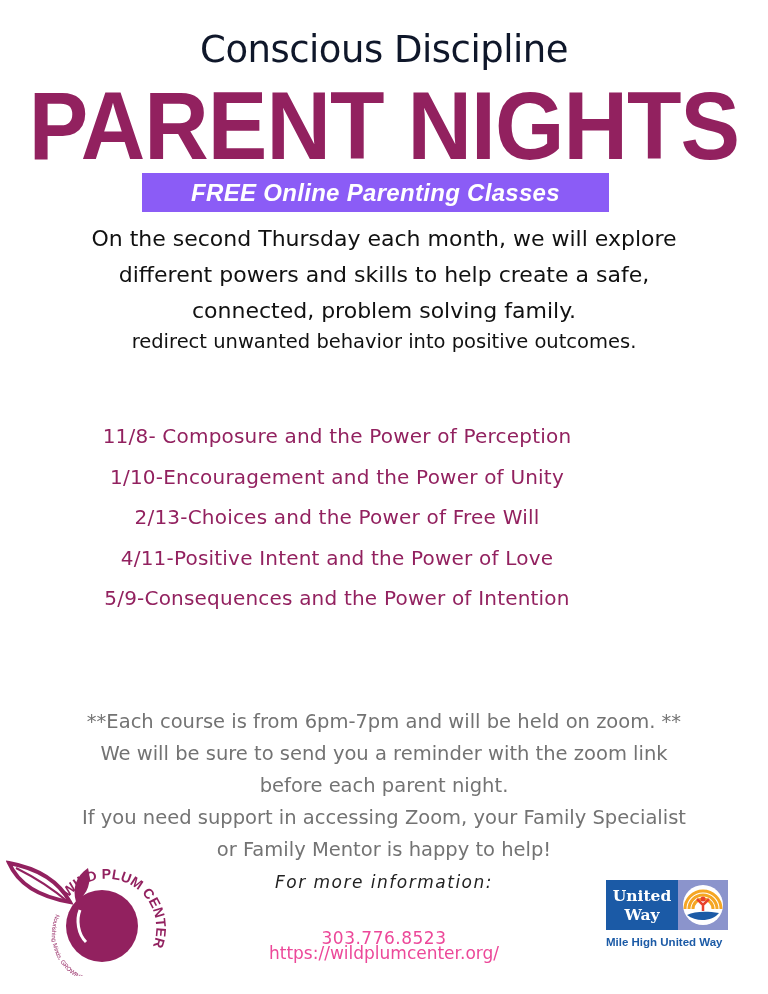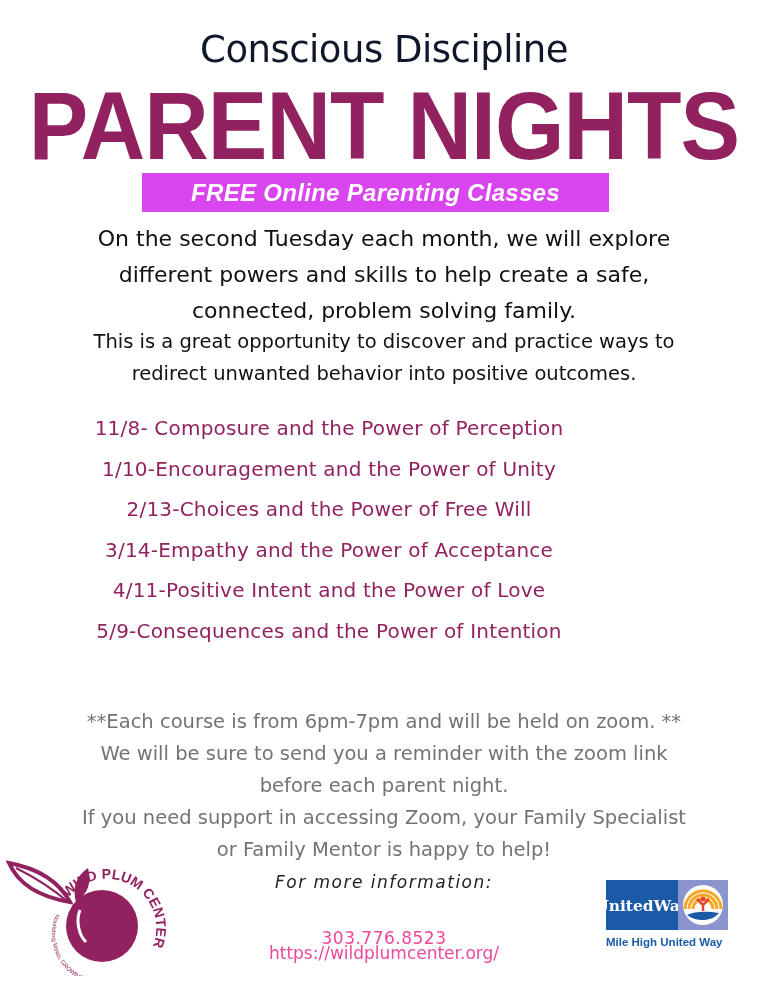--- a/index.html
+++ b/index.html
@@ -1,58 +1,56 @@
 <!DOCTYPE html>
 <html><head>
 <meta charset="utf-8">
 <style>
   html, body { margin: 0; padding: 0; background: #ffffff; }
   body { width: 768px; height: 994px; position: relative; overflow: hidden; font-family: "DejaVu Sans", sans-serif; color: #111; }
   .center { position: absolute; left: 0; width: 768px; text-align: center; }
   .subtitle { top: 28px; font-size: 37px; font-weight: normal; letter-spacing: -0.5px; color: #0f172a; }
   .headline { top: 76px; font-family: "Liberation Sans", sans-serif; font-weight: bold; font-size: 96px; line-height: 100px; letter-spacing: -1px; color: #92215f; transform: scaleX(0.93); transform-origin: center; }
-  .banner { position: absolute; left: 142px; top: 173px; width: 467px; height: 39px; background: #d946ef; color: #fff; display: flex; align-items: center; justify-content: center; font-family: "Liberation Sans", sans-serif; font-weight: bold; font-style: italic; font-size: 24px; letter-spacing: 0.3px; }
+  .banner { position: absolute; left: 142px; top: 173px; width: 467px; height: 39px; background: #8b5cf6; color: #fff; display: flex; align-items: center; justify-content: center; font-family: "Liberation Sans", sans-serif; font-weight: bold; font-style: italic; font-size: 24px; letter-spacing: 0.3px; }
   .intro { top: 221px; font-size: 22px; line-height: 36px; color: #111; }
   .intro2 { top: 326px; font-size: 19.5px; line-height: 32px; color: #111; }
-  .sessions { position: absolute; top: 404px; left: 0; width: 650px; margin: 4px; padding: 0; list-style: none; text-align: center; }
+  .sessions { position: absolute; top: 404px; left: 0; width: 650px; margin: 12px; padding: 0; list-style: none; text-align: center; }
   .sessions li { font-size: 20px; line-height: 40.5px; color: #92215f; letter-spacing: 0.2px; }
   .notes { top: 706px; font-size: 19.5px; line-height: 32px; color: #737373; }
   .more { top: 872px; font-family: "DejaVu Sans", sans-serif; font-style: italic; font-size: 17px; letter-spacing: 1.5px; color: #222; }
   .phone { top: 928px; font-size: 17px; color: #ec4899; letter-spacing: 0.5px; }
   .url { top: 943px; font-size: 17px; color: #ec4899; }
   .wpc-logo { position: absolute; left: 6px; top: 858px; width: 160px; height: 118px; }
   .uw-logo { position: absolute; left: 606px; top: 880px; width: 150px; height: 80px; }
   .uw-box { position: absolute; left: 0; top: 0; width: 122px; height: 50px; display: flex; }
-  .uw-text { width: 72px; height: 50px; background: #1b5aa6; color: #fff; font-family: "DejaVu Serif", serif; font-weight: bold; font-size: 15.5px; line-height: 19px; display: flex; justify-content: center; align-items: center; }
+  .uw-text { width: 72px; height: 50px; background: #1b5aa6; color: #fff; font-family: "DejaVu Serif", serif; font-weight: bold; font-size: 15.5px; line-height: 19px; display: flex; flex-direction: column; justify-content: center; align-items: center; }
   .uw-icon { width: 50px; height: 50px; background: #8b94cc; display: flex; align-items: center; justify-content: center; }
   .uw-caption { position: absolute; left: 0; top: 56px; font-family: "Liberation Sans", sans-serif; font-weight: bold; font-size: 11.5px; color: #1b5aa6; white-space: nowrap; }
 </style>
 </head>
 <body>
 
 <div class="center subtitle">Conscious Discipline</div>
 <div class="center headline">PARENT NIGHTS</div>
 <div class="banner">FREE Online Parenting Classes</div>
 
 <div class="center intro">
-  <div>On the second Tuesday each month, we will explore</div>
+  <div>On the second Thursday each month, we will explore</div>
   <div>different powers and skills to help create a safe,</div>
   <div>connected, problem solving family.</div>
 </div>
 
 <div class="center intro2">
-  <div>This is a great opportunity to discover and practice ways to</div>
   <div>redirect unwanted behavior into positive outcomes.</div>
 </div>
 
 <ul class="sessions">
   <li>11/8- Composure and the Power of Perception</li>
   <li>1/10-Encouragement and the Power of Unity</li>
   <li>2/13-Choices and the Power of Free Will</li>
-  <li>3/14-Empathy and the Power of Acceptance</li>
   <li>4/11-Positive Intent and the Power of Love</li>
   <li>5/9-Consequences and the Power of Intention</li>
 </ul>
 
 <div class="center notes">
   <div>**Each course is from 6pm-7pm and will be held on zoom. **</div>
   <div>We will be sure to send you a reminder with the zoom link</div>
   <div>before each parent night.</div>
   <div>If you need support in accessing Zoom, your Family Specialist</div>
   <div>or Family Mentor is happy to help!</div>

